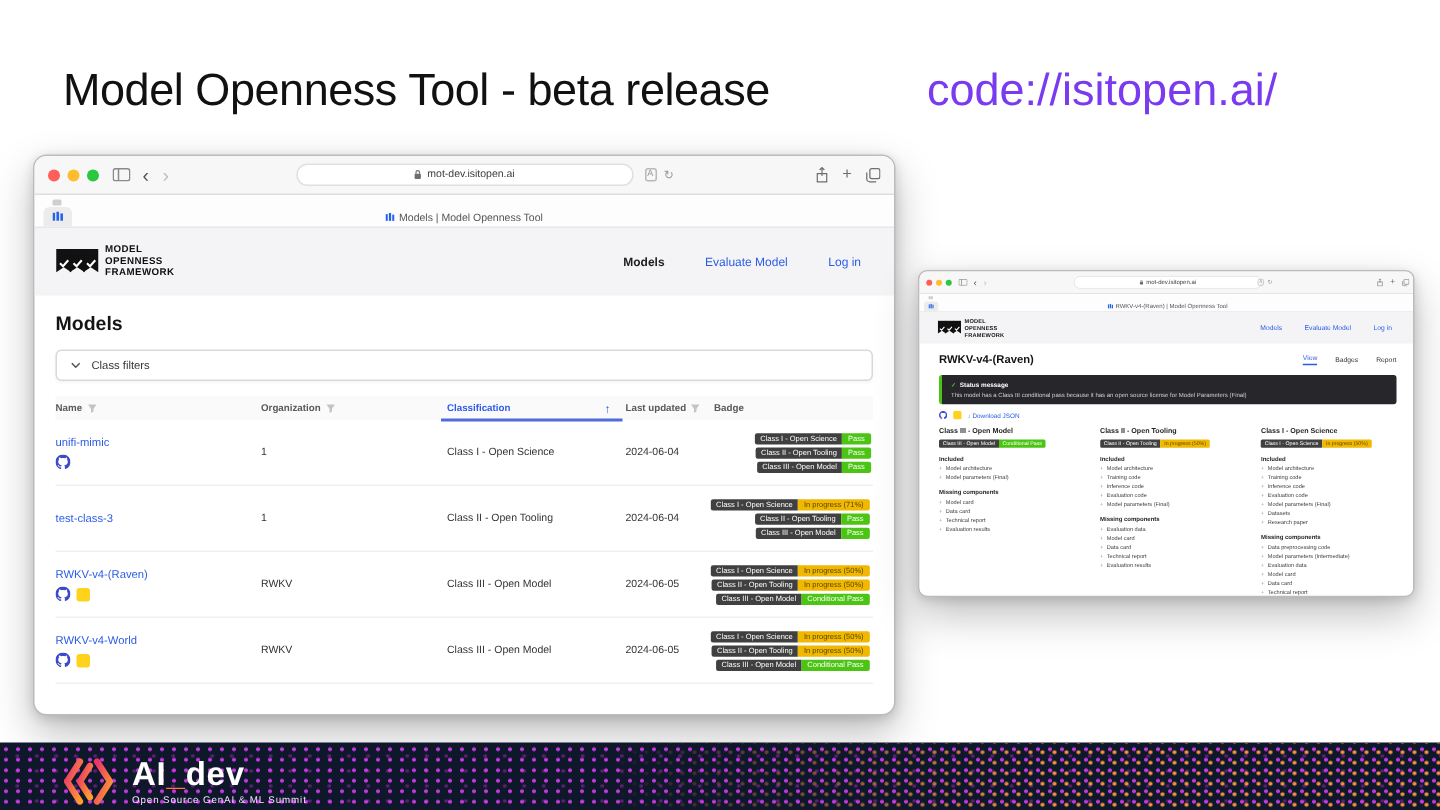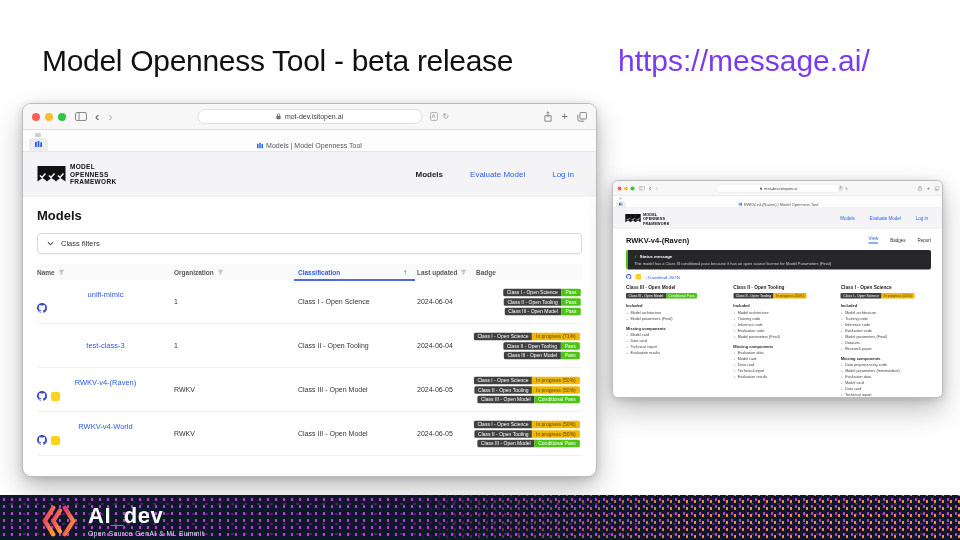--- a/index.html
+++ b/index.html
@@ -55,21 +55,21 @@
                  display:flex; align-items:center; gap:7px; padding:0 9px; font-size:7.5px; color:#333;
                  box-shadow:0 1px 2px rgba(0,0,0,.04); }
   .tbl { margin-top:10px; }
   .tbl-head, .tbl-row { display:grid; grid-template-columns:137px 124px 119px 59px 1fr; align-items:center; }
   .tbl-head { background:#fafafa; height:16px; font-size:6.5px; font-weight:700; color:#595959; position:relative; }
   .th { display:flex; align-items:center; gap:3px; padding-right:4px; position:relative; height:100%; }
   .th.sorted { color:#2b5ce6; }
   .th.sorted::after { content:""; position:absolute; left:-4px; right:2px; bottom:-1px; height:2.5px; background:#4f6bdd; }
   .sort-arrow { color:#2b5ce6; font-size:8px; margin-left:auto; margin-right:6px; }
   .tbl-row { min-height:43px; border-bottom:1px solid #f0f0f0; font-size:7px; color:#333; }
-  .cell-name a { color:#2b5ce6; font-size:7.5px; text-decoration:none; display:block;text-align:center; }
+  .cell-name a { color:#2b5ce6; font-size:7.5px; text-decoration:none; display:block; }
   .row-icons { display:flex; gap:4px; margin-top:4px; align-items:center; }
   .hf-chip { width:9px; height:9px; background:#ffd21e; border-radius:2px; display:inline-block; }
   .cell-badges { position:relative; height:43px; }
   .badge-stack { position:absolute; right:2px; top:50%; transform:scale(.5) translateY(-50%);
                  transform-origin:100% 0; display:flex; flex-direction:column; align-items:flex-end; gap:4px; width:max-content; }
   .bpair { display:flex; font-size:10px; line-height:1; white-space:nowrap; }
   .blabel { background:#404040; color:#fff; padding:2.5px 7px; border-radius:3px 0 0 3px; font-weight:400; }
   .bstatus { padding:2.5px 8px; border-radius:0 3px 3px 0; font-weight:400; }
   .bstatus.pass { background:#4cc414; color:#fff; }
   .bstatus.progress { background:#f0b800; color:#5d4600; }
@@ -124,21 +124,21 @@
   .brand-tag { font-size:6.5px; color:#efe2ff; letter-spacing:.6px; margin-top:3px; }
 
   .g-icon { display:inline-flex; }
 </style>
 </head>
 <body>
 
 <div class="slide">
 
   <span class="slide-title">Model Openness Tool - beta release</span>
-  <a class="slide-url">https://message.ai/</a>
+  <a class="slide-url">code://isitopen.ai/</a>
 
   <section class="bw main-bw">
 
     <div class="bw-toolbar">
       <span class="lights">
         <i class="light red"></i>
         <i class="light yellow"></i>
         <i class="light green"></i>
       </span>
       <span class="tb-icon g-icon">

